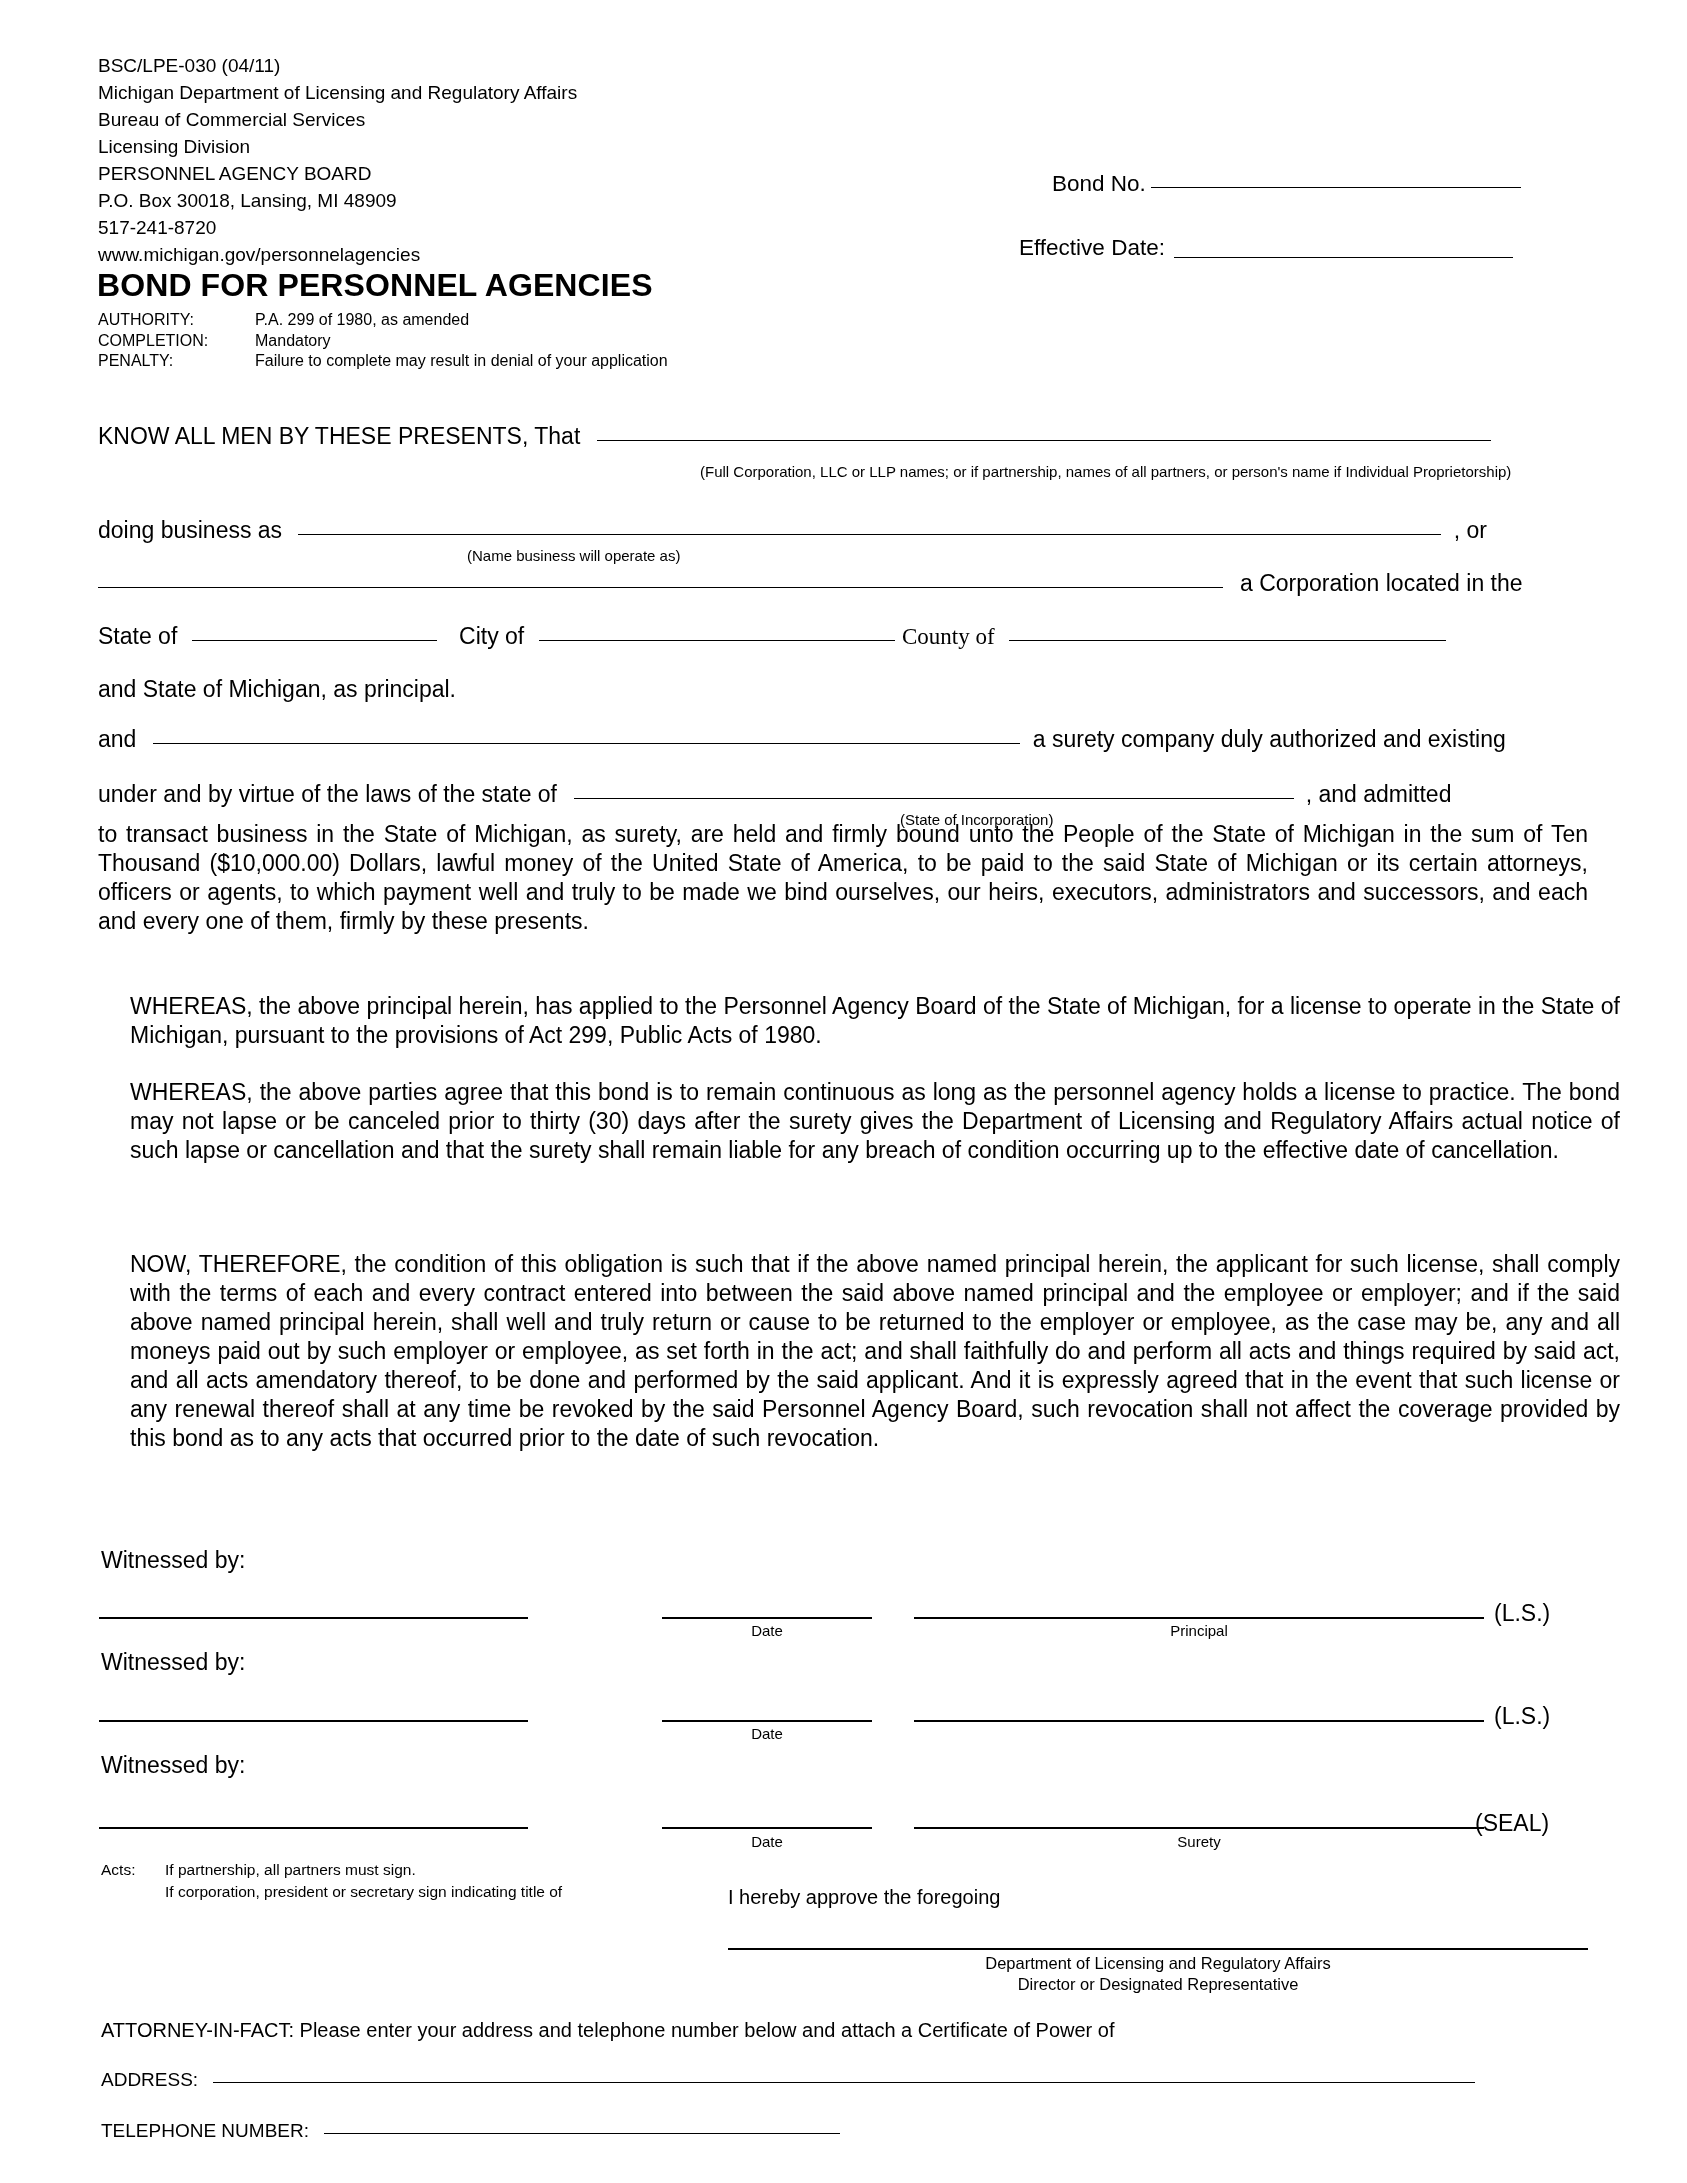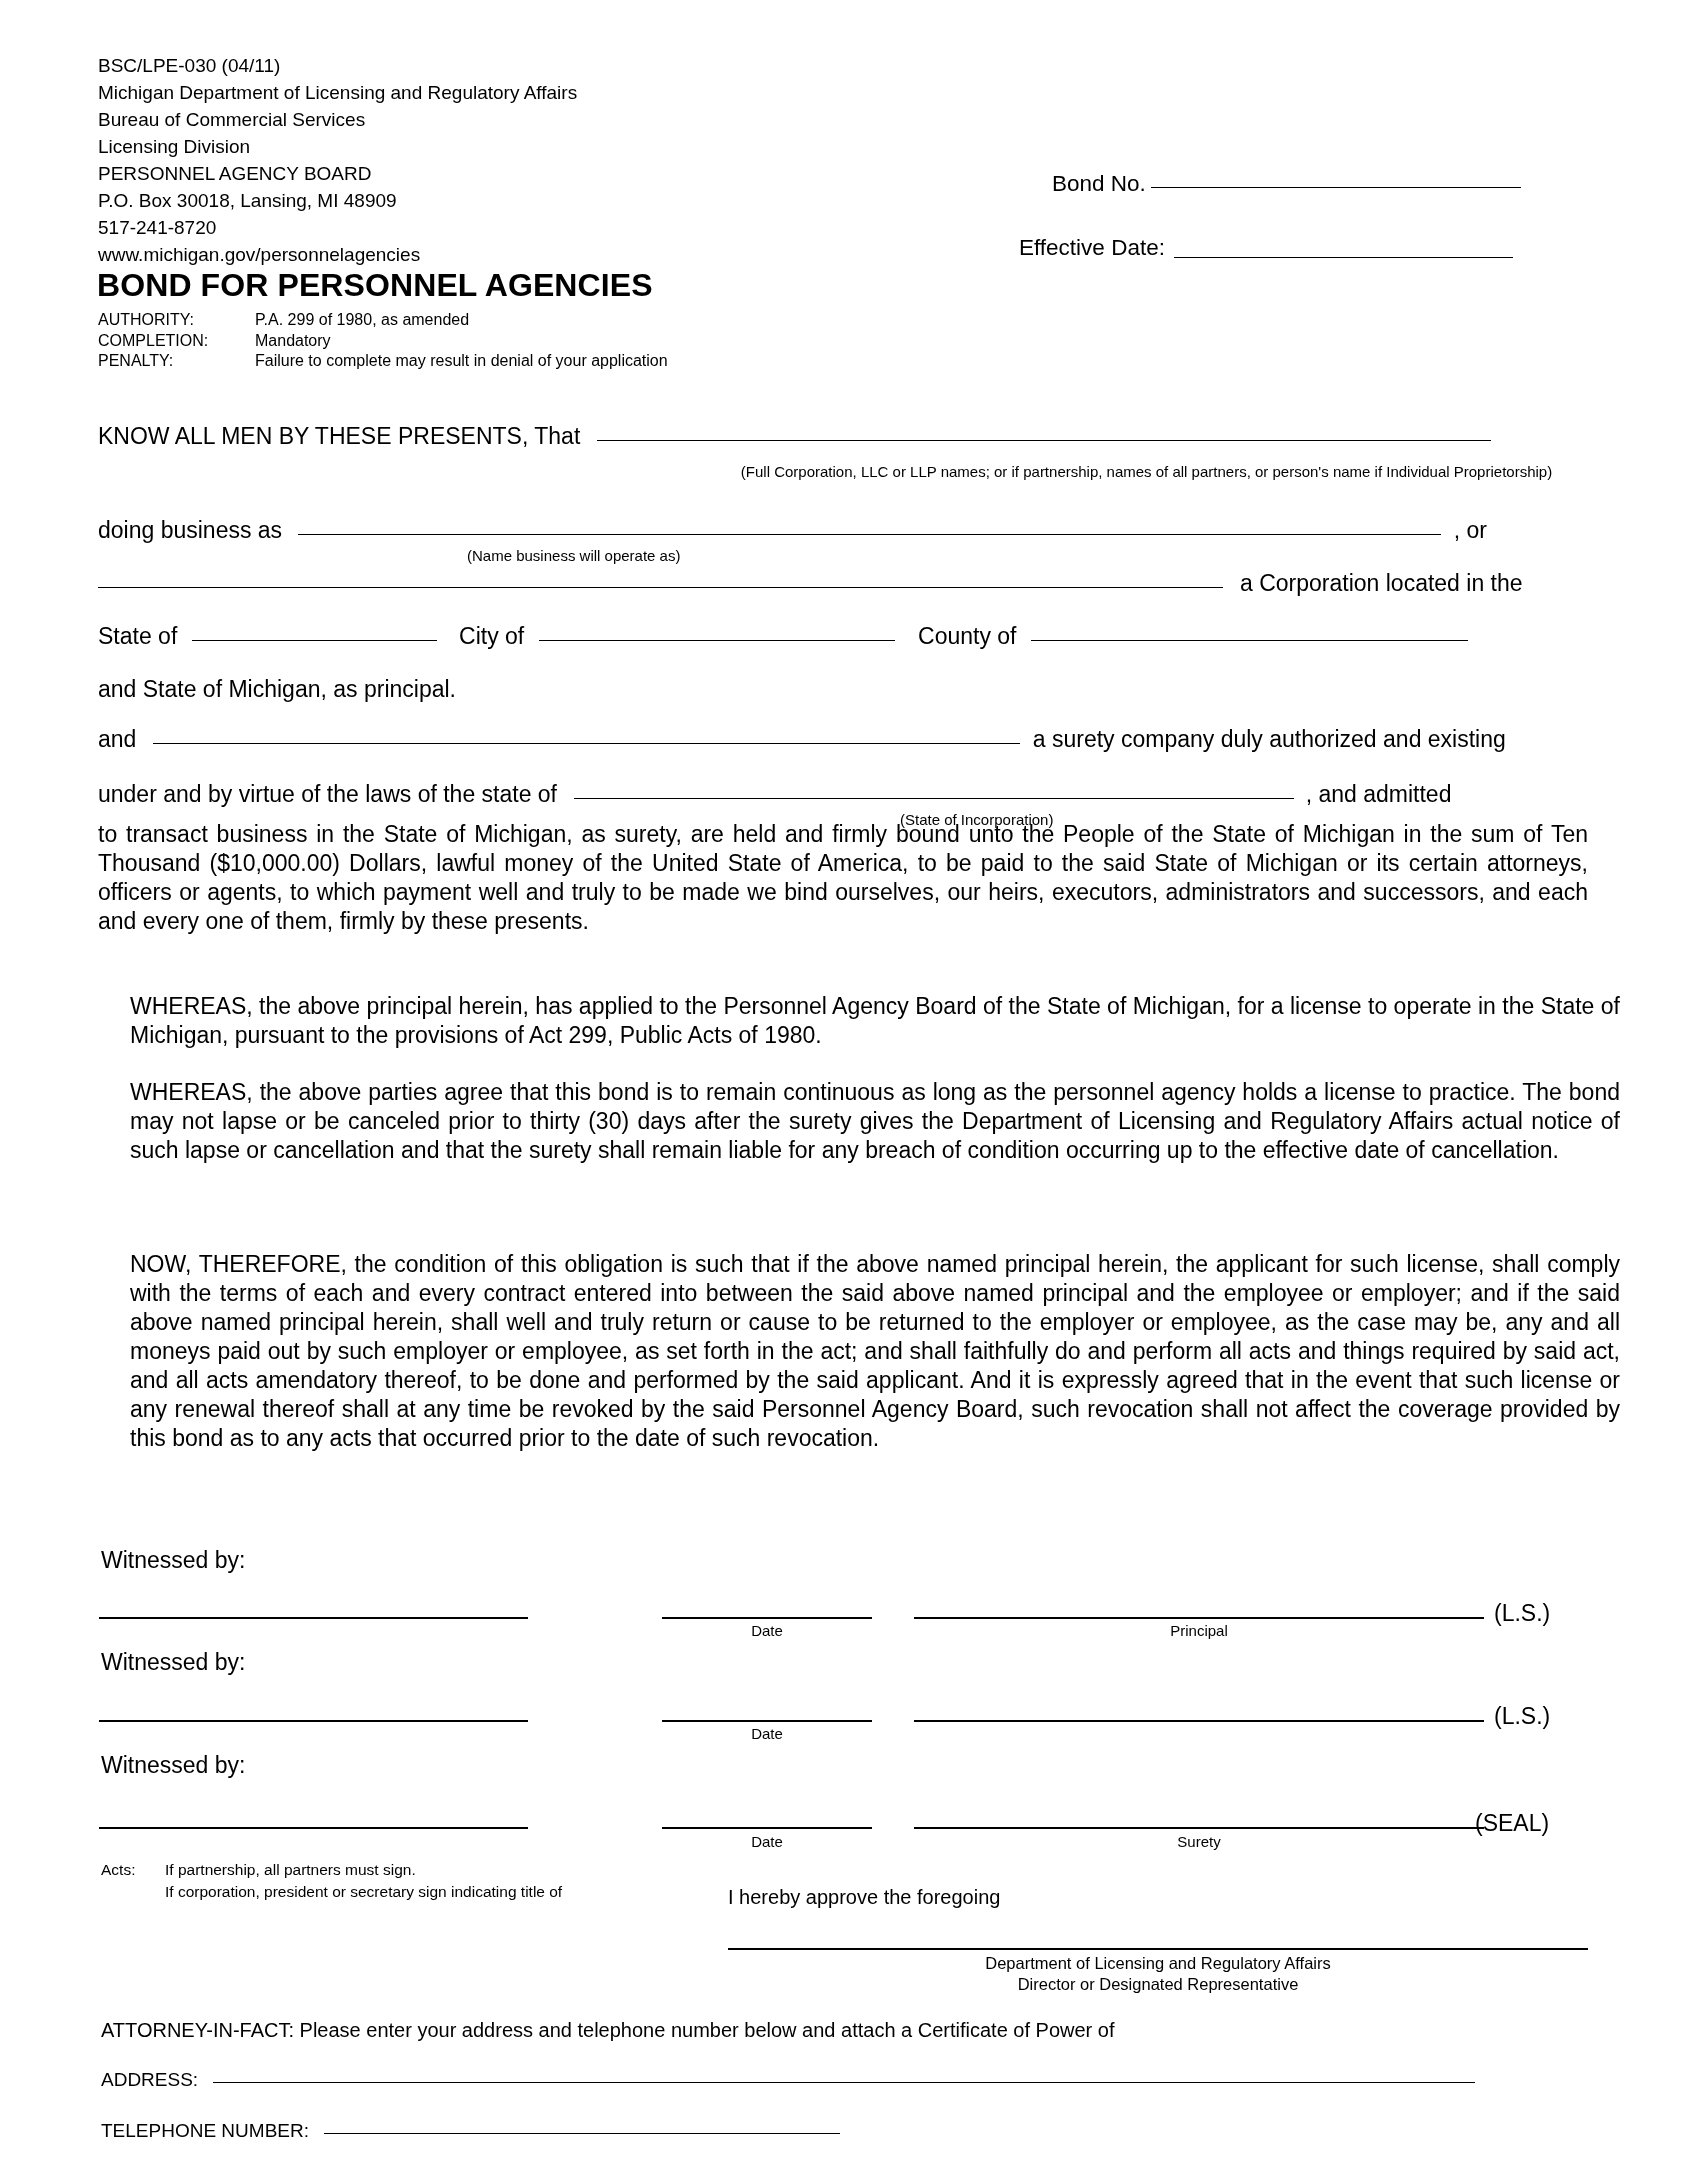--- a/index.html
+++ b/index.html
@@ -87,21 +87,21 @@
     left: 98px;
     top: 423px;
     font-size: 23px;
     white-space: nowrap;
   }
   .caption {
     position: absolute;
     font-size: 15px;
     line-height: 19px;
   }
-  .cap-fullcorp { left: 700px; top: 462px; width: 893px; text-align: center; }
+  .cap-fullcorp { left: 700px; top: 462px; width: 893px; }
 
   .dba-row {
     position: absolute;
     left: 98px;
     top: 517px;
     font-size: 23px;
     white-space: nowrap;
   }
   .cap-dba { left: 467px; top: 546px; }
 
@@ -310,21 +310,21 @@
   <div class="corp-row">
     <span class="rule" style="width:1125px;"></span>
     <span style="margin-left:10.6px;">a Corporation located in the</span>
   </div>
 
   <div class="scc-row">
     <span>State of</span>
     <span class="rule" style="width:245px;margin-left:8px;"></span>
     <span style="margin-left:16px;">City of</span>
     <span class="rule" style="width:356px;margin-left:8px;"></span>
-    <span style="margin-left:17px;">County of</span>
+    <span style="margin-left:1px;font-family:Liberation Serif, serif;">County of</span>
     <span class="rule" style="width:437px;margin-left:8px;"></span>
   </div>
 
   <div class="principal-row">and State of Michigan, as principal.</div>
 
   <div class="surety-row">
     <span>and</span>
     <span class="rule" style="width:867px;margin-left:10.6px;"></span>
     <span style="margin-left:6px;">a surety company duly authorized and existing</span>
   </div>

